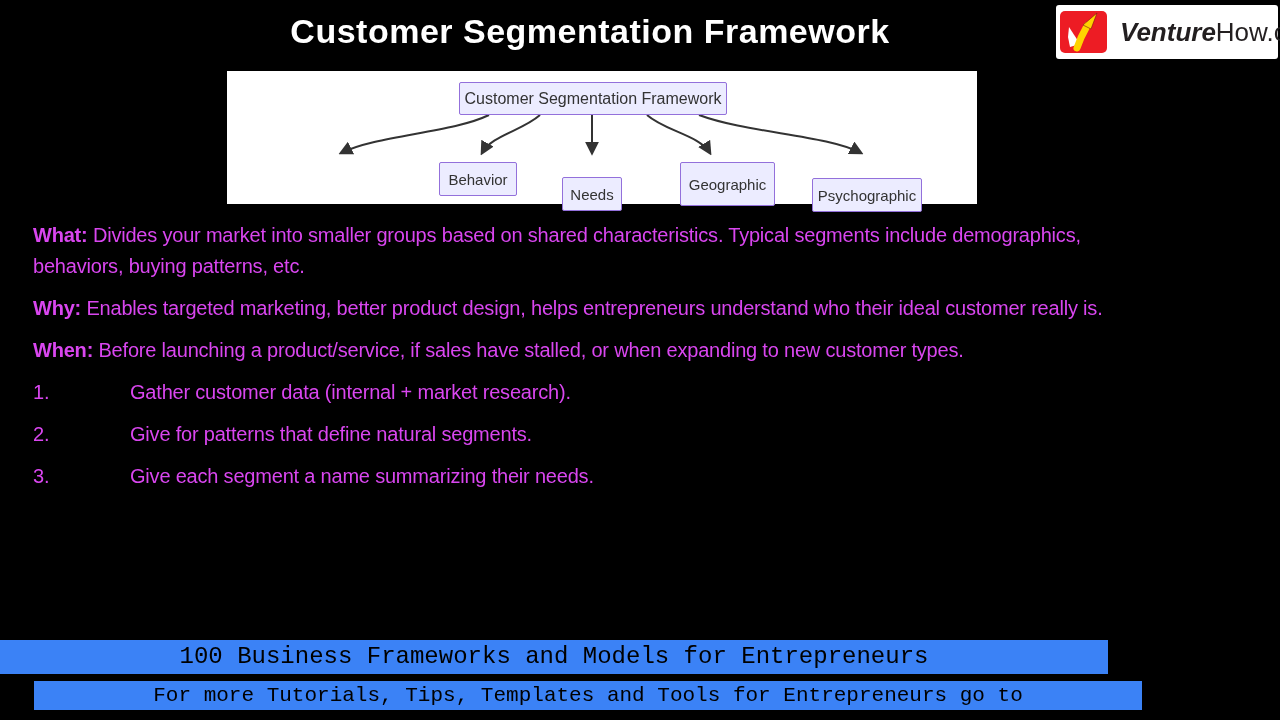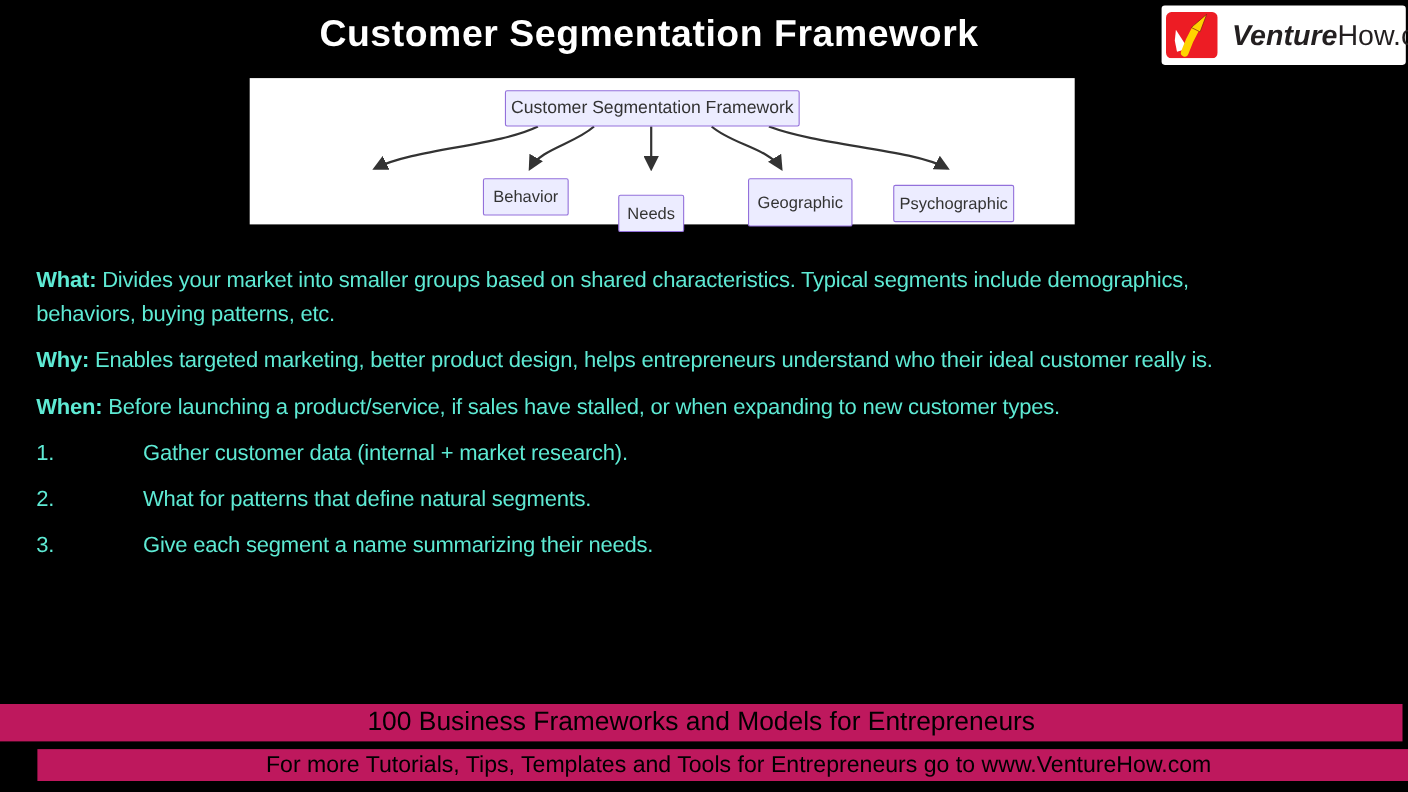--- a/index.html
+++ b/index.html
@@ -28,34 +28,35 @@
   .node {
     position:absolute; display:flex; align-items:center; justify-content:center;
     background:var(--node-fill,#ECECFF); border:1px solid var(--node-border,#9370DB);
     color:#333; font-size:15px; border-radius:2px; white-space:nowrap;
   }
   .node.root { left:232px; top:11px; width:268px; height:33px; font-size:16px; }
   .node.c0 { left:50px;  top:91px; width:117px; height:34px; }
   .node.c1 { left:212px; top:91px; width:78px;  height:34px; }
   .node.c2 { left:335px; top:106px; width:60px;  height:34px; }
   .node.c3 { left:441px; top:91px; width:95px;  height:44px;margin-left:12px; }
-  .node.c4 { left:585px; top:97px; width:110px; height:34px; }
+  .node.c4 { left:585px; top:107px; width:110px; height:34px; }
   
   .body-text {
-    position:absolute; left:33px; top:240px; width:1090px;
-    color:#5eead4; font-size:20px; line-height:31px; letter-spacing:-.2px;
+    position:absolute; left:33px; top:220px; width:1090px;
+    color:#d946ef; font-size:20px; line-height:31px; letter-spacing:-.2px;
   }
   .body-text p { margin:0 0 11px 0; }
   .lbl { font-weight:bold; }
   .step { display:flex; margin:0 0 11px 0; }
   .step .num { width:97px; flex:0 0 auto; }
   
   .bar {
-    position:absolute; left:0; width:1275px; background:#be185d; color:#000;
+    position:absolute; left:0; width:1108px; background:#3b82f6; color:#000;
     text-align:center;
+    font-family:Liberation Mono, monospace;
   }
   .bar1 { top:640px; height:34px; line-height:34px; font-size:24px; }
   .bar2 { top:681px; height:29px; line-height:29px; font-size:21px;margin-left:34px; }
 </style>
 </head>
 <body>
 
 <div class="slide">
 
   <div class="title">Customer Segmentation Framework</div>
@@ -98,21 +99,21 @@
   <div class="body-text">
     <p><span class="lbl">What:</span> <span>Divides your market into smaller groups based on shared characteristics. Typical segments include demographics, behaviors, buying patterns, etc.</span></p>
     <p><span class="lbl">Why:</span> <span>Enables targeted marketing, better product design, helps entrepreneurs understand who their ideal customer really is.</span></p>
     <p><span class="lbl">When:</span> <span>Before launching a product/service, if sales have stalled, or when expanding to new customer types.</span></p>
     <div class="step">
         <span class="num">1.</span>
         <span>Gather customer data (internal + market research).</span>
       </div>
     <div class="step">
         <span class="num">2.</span>
-        <span>What for patterns that define natural segments.</span>
+        <span>Give for patterns that define natural segments.</span>
       </div>
     <div class="step">
         <span class="num">3.</span>
         <span>Give each segment a name summarizing their needs.</span>
       </div>
   </div>
 
   <div class="bar bar1">100 Business Frameworks and Models for Entrepreneurs</div>
   <div class="bar bar2">For more Tutorials, Tips, Templates and Tools for Entrepreneurs go to www.VentureHow.com</div>
 

